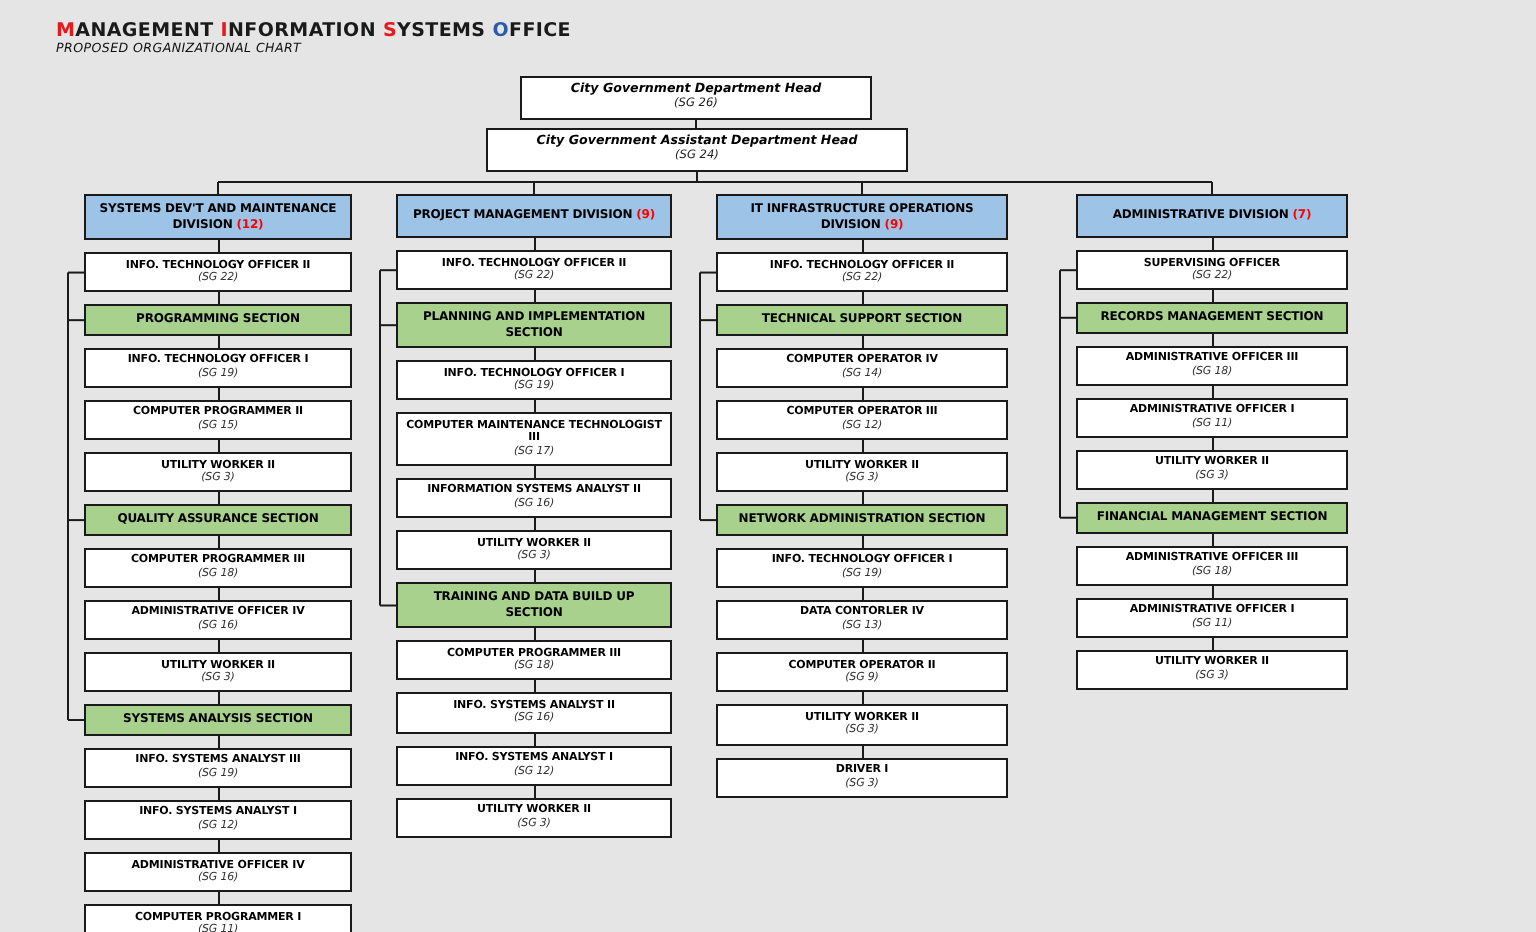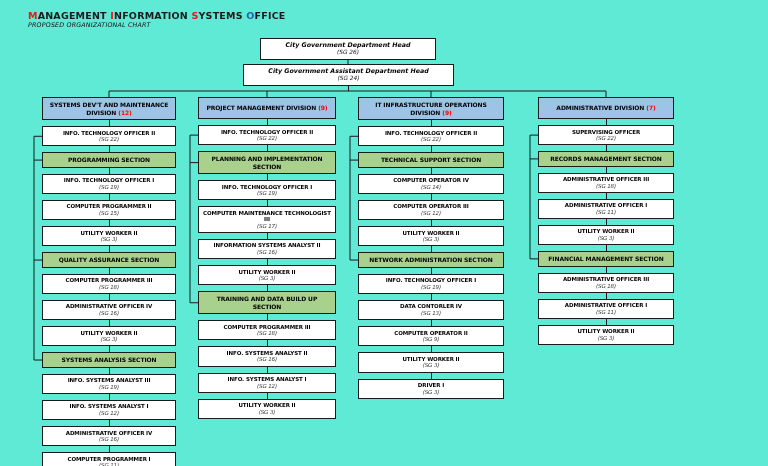--- a/index.html
+++ b/index.html
@@ -1,19 +1,19 @@
 <!DOCTYPE html>
 <html><head>
 <meta charset="utf-8">
 <style>
   html,body{margin:0;padding:0;background:#ffffff;}
   .stage{
     position:relative;
     width:768px;height:466px;
-    background:#5eead4;
+    background:#e5e5e5;
     font-family:"DejaVu Sans","Liberation Sans",sans-serif;
     overflow:hidden;
   }
   
   .titleblock{position:absolute;left:28px;top:10px;}
   .main-title{
     font-size:9.5px;font-weight:bold;letter-spacing:.2px;
     margin:0;line-height:11px;white-space:nowrap;
   }
   .subtitle{

